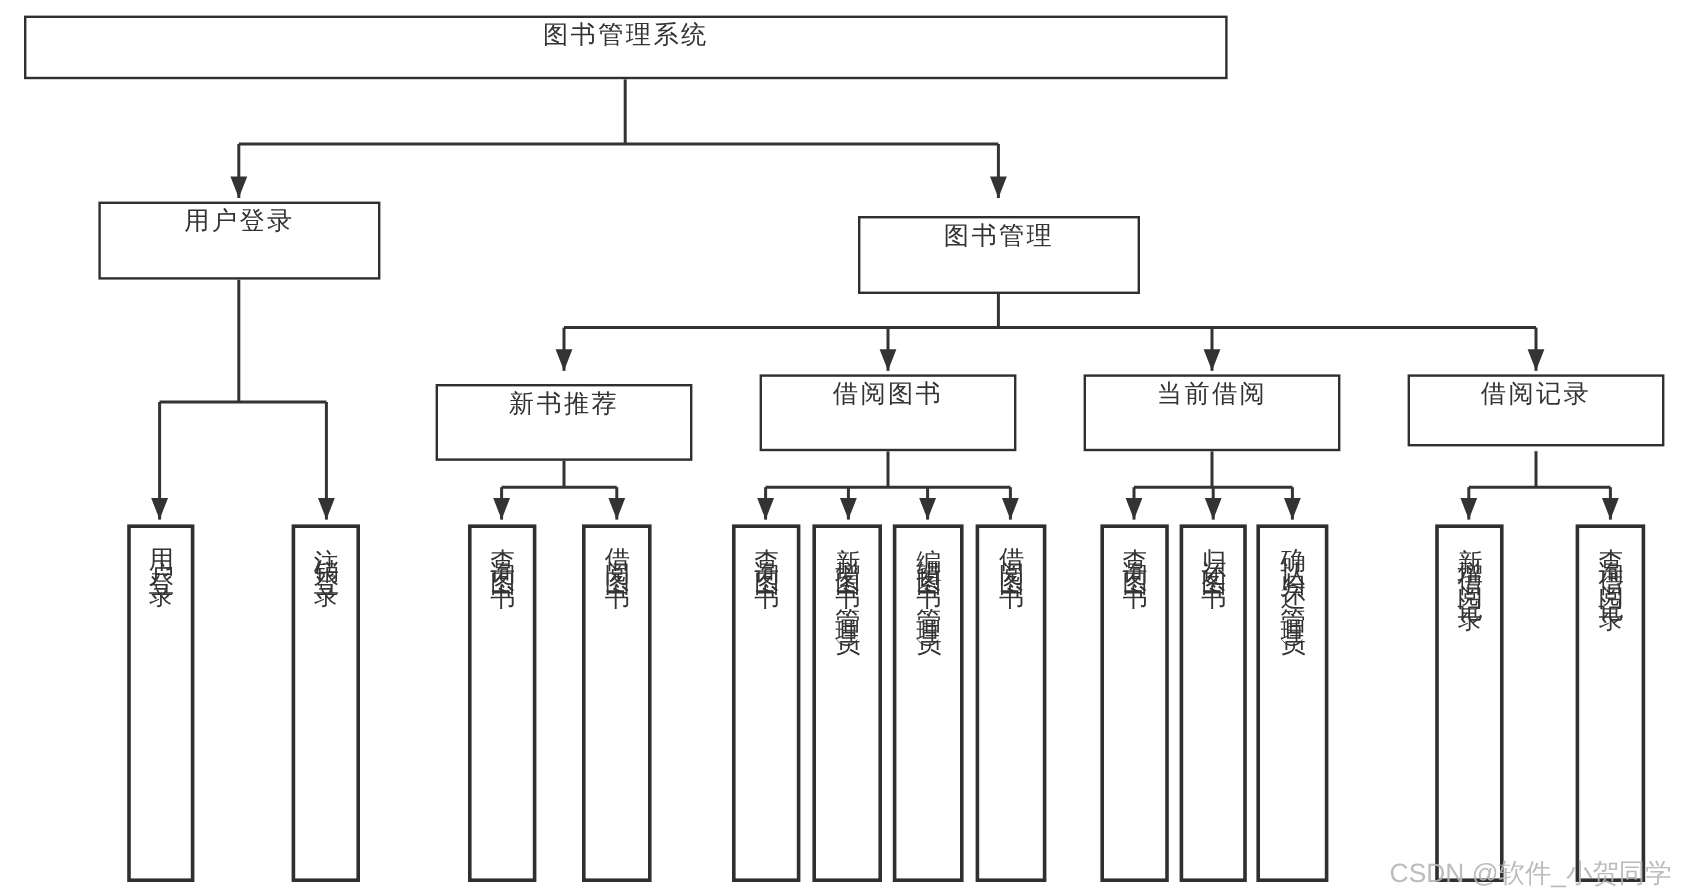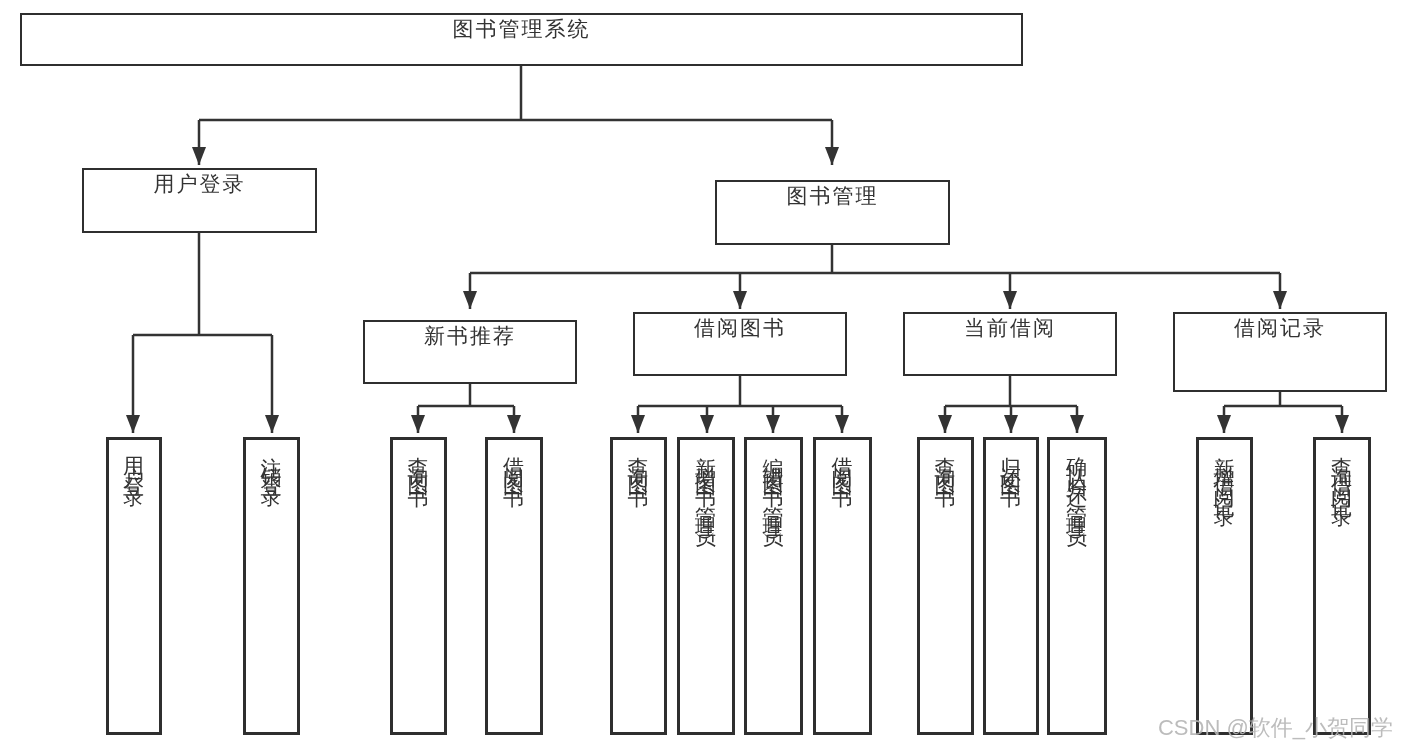--- a/index.html
+++ b/index.html
@@ -56,21 +56,21 @@
     letter-spacing: 10px;
     color: var(--text);
   }
   
   .n-root  { left: 20px;  top: 13px;  width: 1003px; height: 53px; }
   .n-l2-0  { left: 82px;  top: 168px; width: 235px;  height: 65px; }
   .n-l2-1  { left: 715px; top: 180px; width: 235px;  height: 65px; }
   .n-l3-0  { left: 363px; top: 320px; width: 214px;  height: 64px; }
   .n-l3-1  { left: 633px; top: 312px; width: 214px;  height: 64px; }
   .n-l3-2  { left: 903px; top: 312px; width: 214px;  height: 64px; }
-  .n-l3-3  { left: 1173px; top: 312px; width: 214px; height: 80px; }
+  .n-l3-3  { left: 1173px; top: 312px; width: 214px; height: 60px; }
   .leaf    { top: 437px; height: 298px; }
   .n-a1 { left: 106px;  width: 56px; }
   .n-a2 { left: 243px;  width: 57px; }
   .n-b1 { left: 390px;  width: 57px; }
   .n-b2 { left: 485px;  width: 58px; }
   .n-c1 { left: 610px;  width: 57px; }
   .n-c2 { left: 677px;  width: 58px; }
   .n-c3 { left: 744px;  width: 59px; }
   .n-c4 { left: 813px;  width: 59px; }
   .n-d1 { left: 917px;  width: 57px; }

